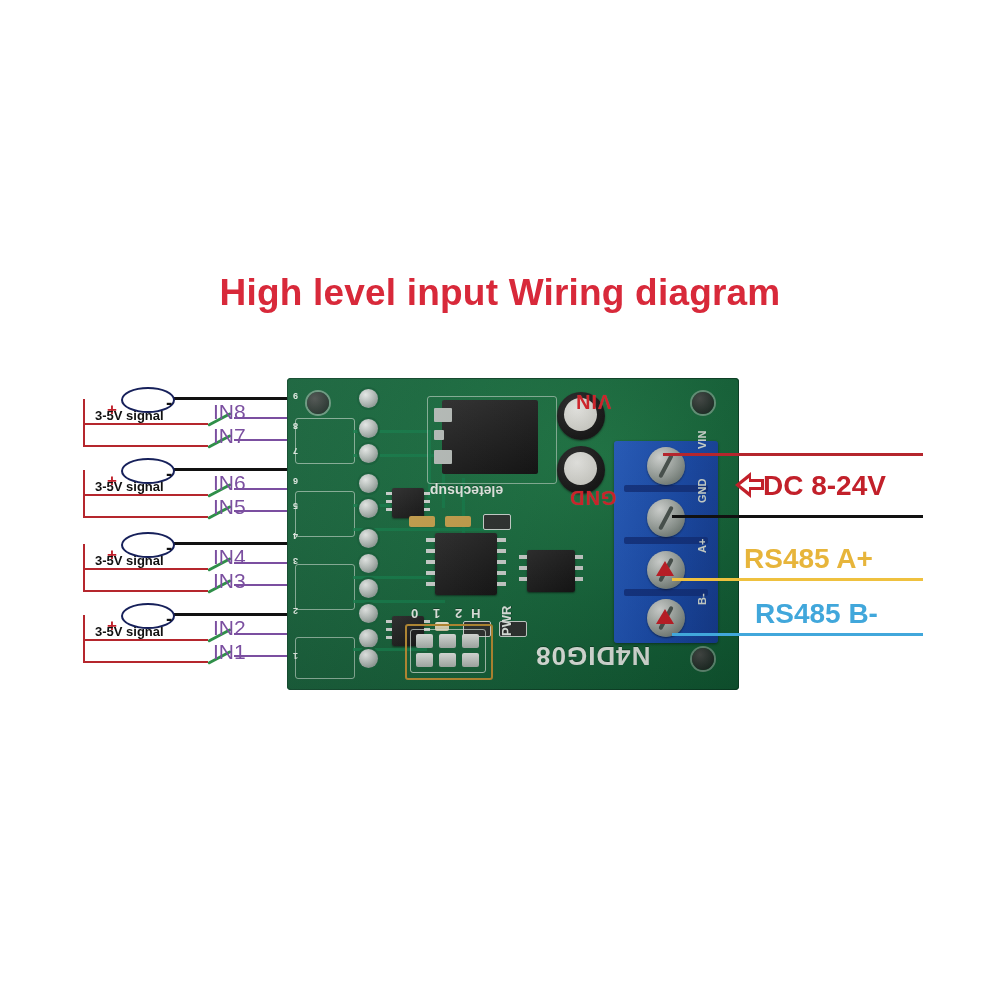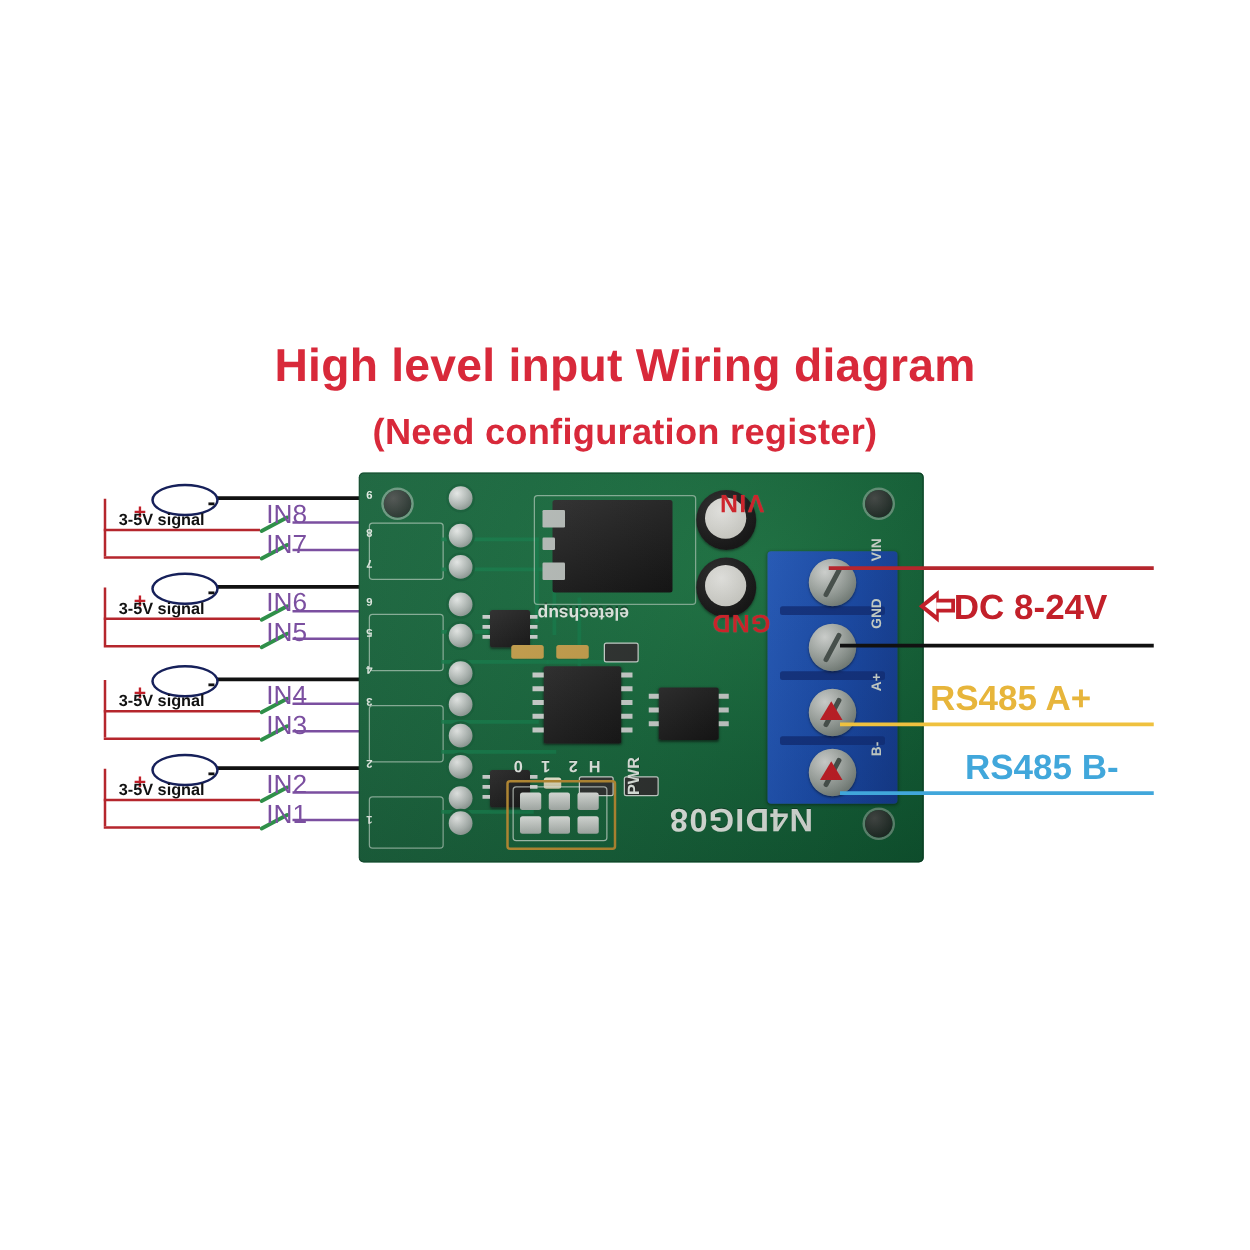--- a/index.html
+++ b/index.html
@@ -136,21 +136,20 @@
     border-right:9px solid #ffffff;}
   .arrow-tail{position:absolute;height:11px;background:#c2202a;}
   .arrow-tail-in{position:absolute;height:5px;background:#ffffff;}
 </style>
 </head>
 <body>
 
 <div id="stage">
 
   <div class="title" id="title-main">High level input Wiring diagram</div>
-  <div class="title" id="title-sub">(Need configuration register)</div>
 
   <div id="left-wiring">
 
     <div>
 
       <div class="wire wire-black" style="left:171px;top:397px;width:162px;"></div>
 
       <div class="src-ellipse" style="left:121px;top:387px;"></div>
       <div class="plus" style="left:107px;top:400px;">+</div>
       <div class="minus" style="left:166px;top:392px;">-</div>
@@ -385,16 +384,16 @@
     <div class="rwire" id="w-b" style="left:672px;top:633px;width:251px;"></div>
 
     <div class="arrow-left" style="left:735px;top:472px;"></div>
     <div class="arrow-tail" style="left:750px;top:479px;width:14px;"></div>
     <div class="arrow-notch" style="left:740px;top:478px;"></div>
     <div class="arrow-tail-in" style="left:749px;top:482px;width:12px;"></div>
     <div class="rlabel" id="lbl-dc" style="left:763px;top:470px;">DC 8-24V</div>
 
     <div class="rlabel" id="lbl-a" style="left:744px;top:543px;">RS485 A+</div>
 
-    <div class="rlabel" id="lbl-b" style="left:772px;top:598px;">RS485 B-</div>
+    <div class="rlabel" id="lbl-b" style="left:755px;top:598px;">RS485 B-</div>
   </div>
 
 </div>
 
 </body></html>

